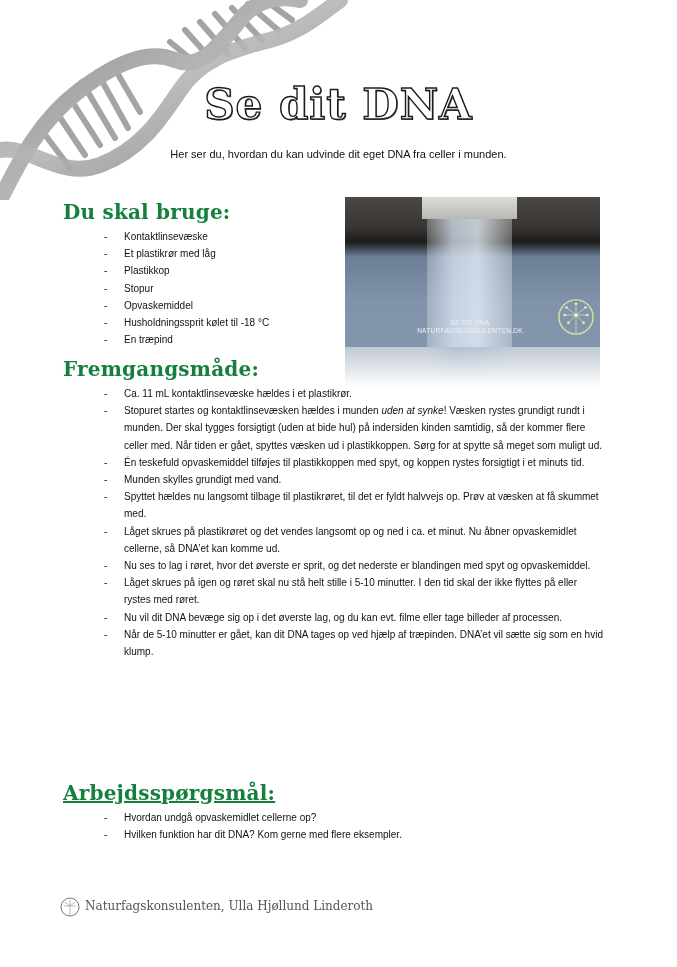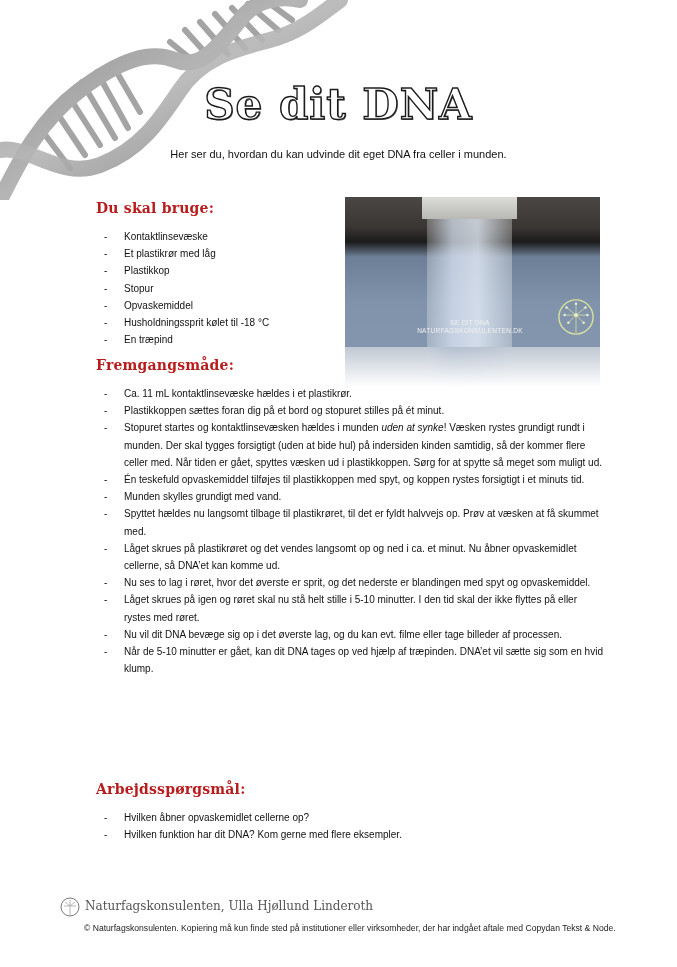--- a/index.html
+++ b/index.html
@@ -10,22 +10,22 @@
   
   .dna { position: absolute; left: 0; top: 0; width: 360px; height: 200px; }
 
   .title { position: absolute; left: 0; width: 677px; top: 80px; text-align: center;
            font-family: "DejaVu Serif", "Liberation Serif", serif; font-size: 42px; font-weight: bold;
            letter-spacing: 1px; color: #fff;
            -webkit-text-stroke: 1.4px #1a1a1a; text-shadow: 1px 1px 0 #666; }
   .subtitle { position: absolute; left: 0; width: 677px; top: 148px; text-align: center;
               font-size: 11px; color: #111; }
 
-  .h2 { position: absolute; left: 96px; font-family: "DejaVu Serif", "Liberation Serif", serif;
-        font-weight: bold; font-size: 14px; color: #b91c1c; letter-spacing: 0.2px; }
+  .h2 { position: absolute; left: 63px; font-family: "DejaVu Serif", "Liberation Serif", serif;
+        font-weight: bold; font-size: 20px; color: #15803d; letter-spacing: 0.2px; }
 
   ul.dash { position: absolute; left: 84px; margin: 0; padding: 0; list-style: none; font-size: 10px; }
   ul.dash li { position: relative; padding-left: 40px; line-height: 17.2px; }
   ul.dash li::before { content: "-"; position: absolute; left: 20px; top: 0; }
   ul.dash.wide { width: 520px; }
 
   
   .photo { position: absolute; left: 345px; top: 197px; width: 255px; height: 190px; overflow: hidden; }
   .photo .upper { position: absolute; left: 0; top: 0; width: 255px; height: 150px;
       background: linear-gradient(180deg, #4a4744 0%, #3a3634 20%, #1b1b1b 30%, #6d7f96 40%, #8093ab 70%, #8496ae 100%); }
@@ -121,44 +121,42 @@
           <circle cx="12" cy="26" r="1.3"></circle>
         <circle cx="28" cy="26" r="1.3"></circle>
           <circle cx="20" cy="18" r="2"></circle>
       </g>
     </svg>
   </div>
 
   <div class="h2" style="top:357px;">Fremgangsmåde:</div>
   <ul class="dash wide" style="top:385px;">
     <li>Ca. 11 mL kontaktlinsevæske hældes i et plastikrør.</li>
-    <li>Plastikkoppen sættes foran dig på et bord og stopuret stilles på ét minut.</li>
     <li><span>Stopuret startes og kontaktlinsevæsken hældes i munden </span><em>uden at synke</em><span>! Væsken rystes grundigt rundt i munden. Der skal tygges forsigtigt (uden at bide hul) på indersiden kinden samtidig, så der kommer flere celler med. Når tiden er gået, spyttes væsken ud i plastikkoppen. Sørg for at spytte så meget som muligt ud.</span></li>
     <li>Én teskefuld opvaskemiddel tilføjes til plastikkoppen med spyt, og koppen rystes forsigtigt i et minuts tid.</li>
     <li>Munden skylles grundigt med vand.</li>
     <li>Spyttet hældes nu langsomt tilbage til plastikrøret, til det er fyldt halvvejs op. Prøv at væsken at få skummet med.</li>
     <li>Låget skrues på plastikrøret og det vendes langsomt op og ned i ca. et minut. Nu åbner opvaskemidlet cellerne, så DNA’et kan komme ud.</li>
     <li>Nu ses to lag i røret, hvor det øverste er sprit, og det nederste er blandingen med spyt og opvaskemiddel.</li>
     <li>Låget skrues på igen og røret skal nu stå helt stille i 5-10 minutter. I den tid skal der ikke flyttes på eller rystes med røret.</li>
     <li>Nu vil dit DNA bevæge sig op i det øverste lag, og du kan evt. filme eller tage billeder af processen.</li>
     <li>Når de 5-10 minutter er gået, kan dit DNA tages op ved hjælp af træpinden. DNA’et vil sætte sig som en hvid klump.</li>
   </ul>
 
-  <div class="h2" style="top:781px;">Arbejdsspørgsmål:</div>
+  <div class="h2" style="top:781px;text-decoration:underline;">Arbejdsspørgsmål:</div>
   <ul class="dash" style="top:809px;">
-    <li>Hvilken åbner opvaskemidlet cellerne op?</li>
+    <li>Hvordan undgå opvaskemidlet cellerne op?</li>
     <li>Hvilken funktion har dit DNA? Kom gerne med flere eksempler.</li>
   </ul>
 
   <svg class="footer-logo" viewBox="0 0 20 20">
     <circle cx="10" cy="10" r="9" fill="#fff" stroke="#777" stroke-width="1"></circle>
     <g stroke="#888" stroke-width="0.6">
       <line x1="10" y1="10" x2="10" y2="18"></line>
         <line x1="10" y1="9" x2="5" y2="5"></line>
       <line x1="10" y1="9" x2="15" y2="5"></line>
         <line x1="10" y1="9" x2="10" y2="3"></line>
       <line x1="10" y1="9" x2="4" y2="9"></line>
         <line x1="10" y1="9" x2="16" y2="9"></line>
     </g>
   </svg>
   <div class="footer-name">Naturfagskonsulenten, Ulla Hjøllund Linderoth</div>
-  <div class="footer-copy">© Naturfagskonsulenten. Kopiering må kun finde sted på institutioner eller virksomheder, der har indgået aftale med Copydan Tekst &amp; Node.</div>
 </div>
 
 </body></html>

